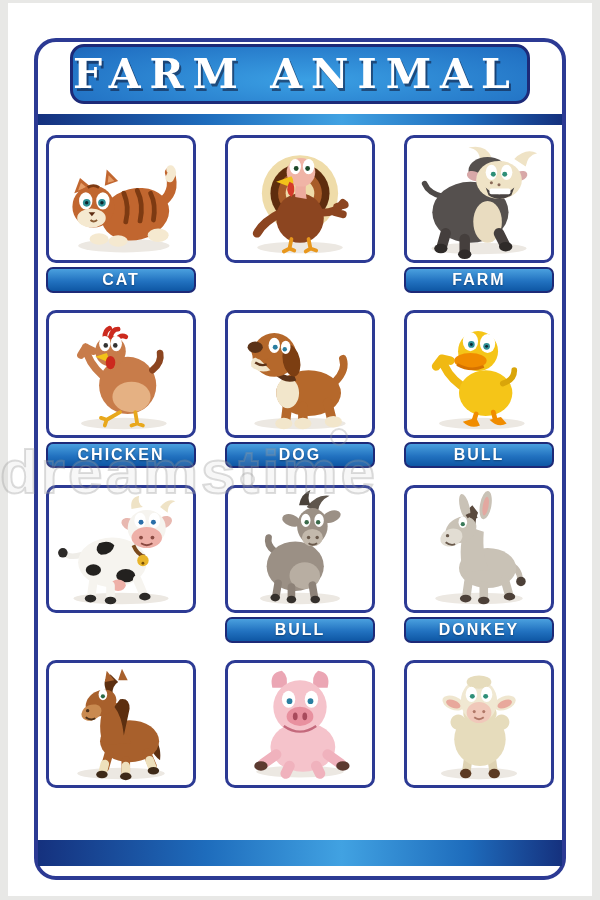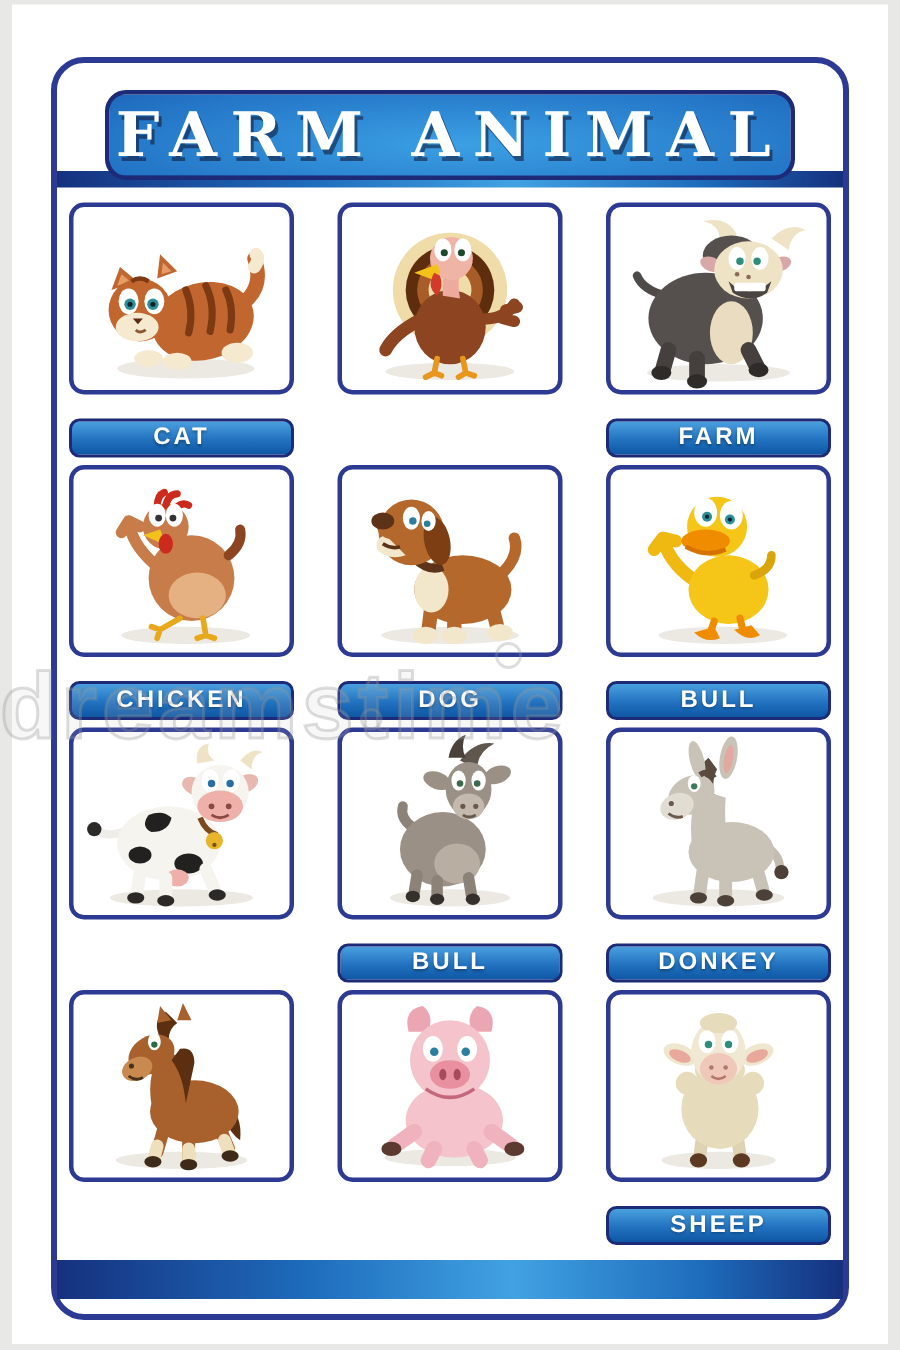--- a/index.html
+++ b/index.html
@@ -1,37 +1,37 @@
 <!DOCTYPE html>
 <html><head>
 <meta charset="utf-8">
 <style>
   html,body{margin:0;padding:0}
   body{width:600px;height:900px;overflow:hidden;background:#e8e8e6;font-family:"Liberation Sans",sans-serif}
   .stage{position:relative;width:600px;height:900px;background:#e8e8e6}
   .paper{position:absolute;left:8px;top:3px;right:8px;bottom:4px;background:#ffffff}
   .frame{position:absolute;left:34px;top:38px;width:532px;height:842px;box-sizing:border-box;
          border:4px solid #2c3a94;border-radius:22px}
-  .title-box{position:absolute;left:70px;top:60px;width:460px;height:60px;box-sizing:border-box;
+  .title-box{position:absolute;left:70px;top:44px;width:460px;height:60px;box-sizing:border-box;
          border:3px solid #1d2a78;border-radius:14px;
          background:radial-gradient(120% 170% at 52% 62%, #3ba0e4 0%, #2272c4 48%, #15307e 100%);
-         display:flex;align-items:center;justify-content:center;z-index:2}
+         display:flex;align-items:center;z-index:2}
   .title-text{font-family:"DejaVu Serif",serif;font-weight:bold;font-size:41px;letter-spacing:9px;
          color:#ffffff;text-shadow:2px 3px 0 rgba(15,20,50,.55);white-space:nowrap}
   .band{position:absolute;left:38px;width:524px;z-index:1;
          background:linear-gradient(90deg,#15317e 0%,#1e6cbc 32%,#41a2e2 58%,#1e6cbc 82%,#15317e 100%)}
   .band-top{top:114px;height:11px}
   .band-bottom{top:840px;height:26px}
   .grid{position:absolute;left:46px;top:135px;width:508px;display:grid;
          grid-template-columns:repeat(3,150px);column-gap:29px;grid-auto-rows:175px;z-index:2}
   .cell{display:flex;flex-direction:column}
   .imgbox{height:128px;background:#ffffff;border:3px solid #2c3a94;border-radius:10px;
          box-sizing:border-box;overflow:hidden}
   .imgbox svg{width:100%;height:100%;display:block}
-  .labelbar{margin-top:16px;height:26px;box-sizing:border-box;border:2px solid #1d2a78;border-radius:7px;
+  .labelbar{margin-top:4px;height:26px;box-sizing:border-box;border:2px solid #1d2a78;border-radius:7px;
          background:linear-gradient(180deg,#4aa0de 0%,#2272c0 55%,#0e57a4 100%);
          display:flex;align-items:center;justify-content:center}
   .labelbar span{color:#ffffff;font-weight:bold;font-size:16px;letter-spacing:2px;
          text-shadow:0 1px 2px rgba(0,0,0,.35)}
   .watermark{position:absolute;left:0;top:436px;width:100%;font-weight:bold;
          font-size:62px;letter-spacing:3px;color:rgba(200,200,200,.14);
          -webkit-text-stroke:2px rgba(150,150,150,.32);pointer-events:none;z-index:9;
          font-family:Liberation Sans, sans-serif}
   .wm-ring{position:absolute;border:2px solid rgba(150,150,150,.32);border-radius:50%;
          pointer-events:none;z-index:9}
@@ -386,23 +386,20 @@
           <ellipse cx="75" cy="20" rx="13" ry="7" fill="#e6dcbc"></ellipse>
           <ellipse cx="67" cy="33" rx="6" ry="8" fill="#ffffff"></ellipse>
             <ellipse cx="83" cy="33" rx="6" ry="8" fill="#ffffff"></ellipse>
           <circle cx="68" cy="35" r="2.6" fill="#2e8f78"></circle>
             <circle cx="82" cy="35" r="2.6" fill="#2e8f78"></circle>
           <circle cx="70" cy="51" r="1.6" fill="#b07868"></circle>
             <circle cx="80" cy="51" r="1.6" fill="#b07868"></circle>
           <path d="M70 57 q5 4 10 0" stroke="#b07868" stroke-width="2" fill="none"></path>
         </svg>
       </div>
-      <div class="labelbar">
-        <span>SHEEP</span>
-      </div>
     </div>
 
   </div>
 
   <div class="watermark">dreamstime</div>
   <div class="wm-ring r1"></div>
   <div class="wm-ring r2"></div>
 </div>
 
 </body></html>

